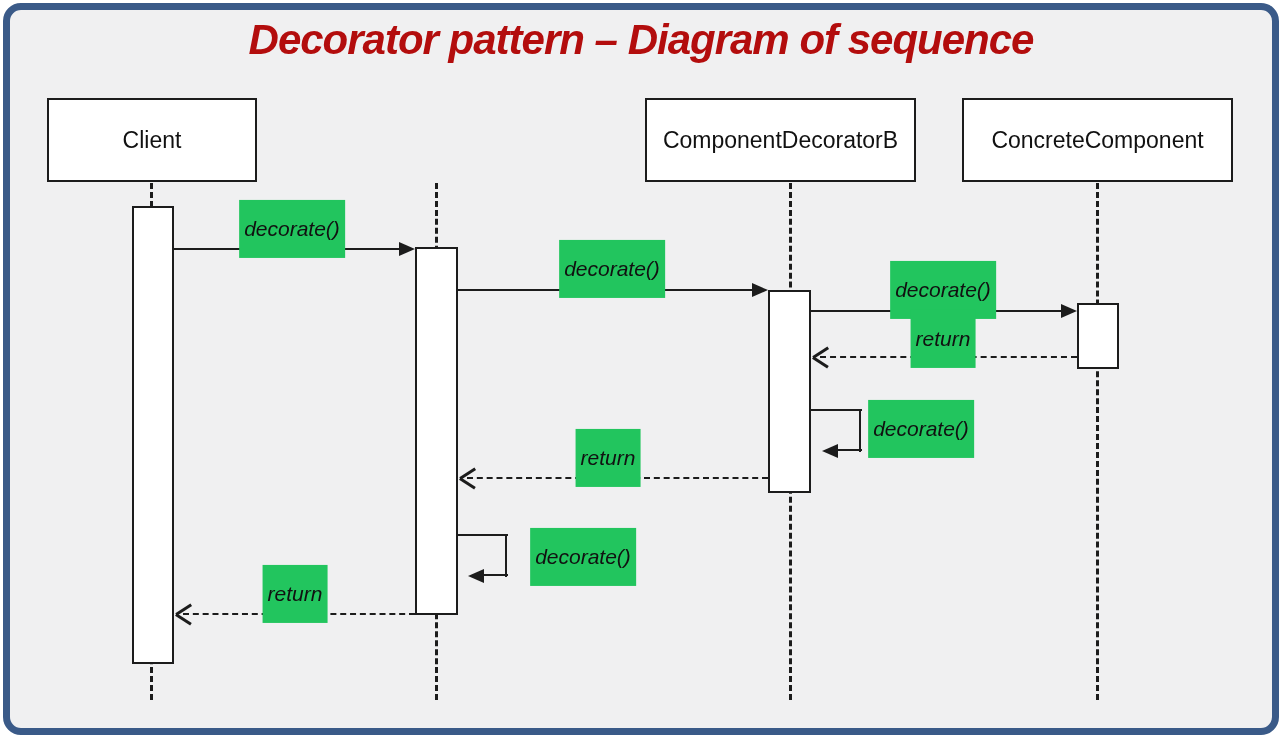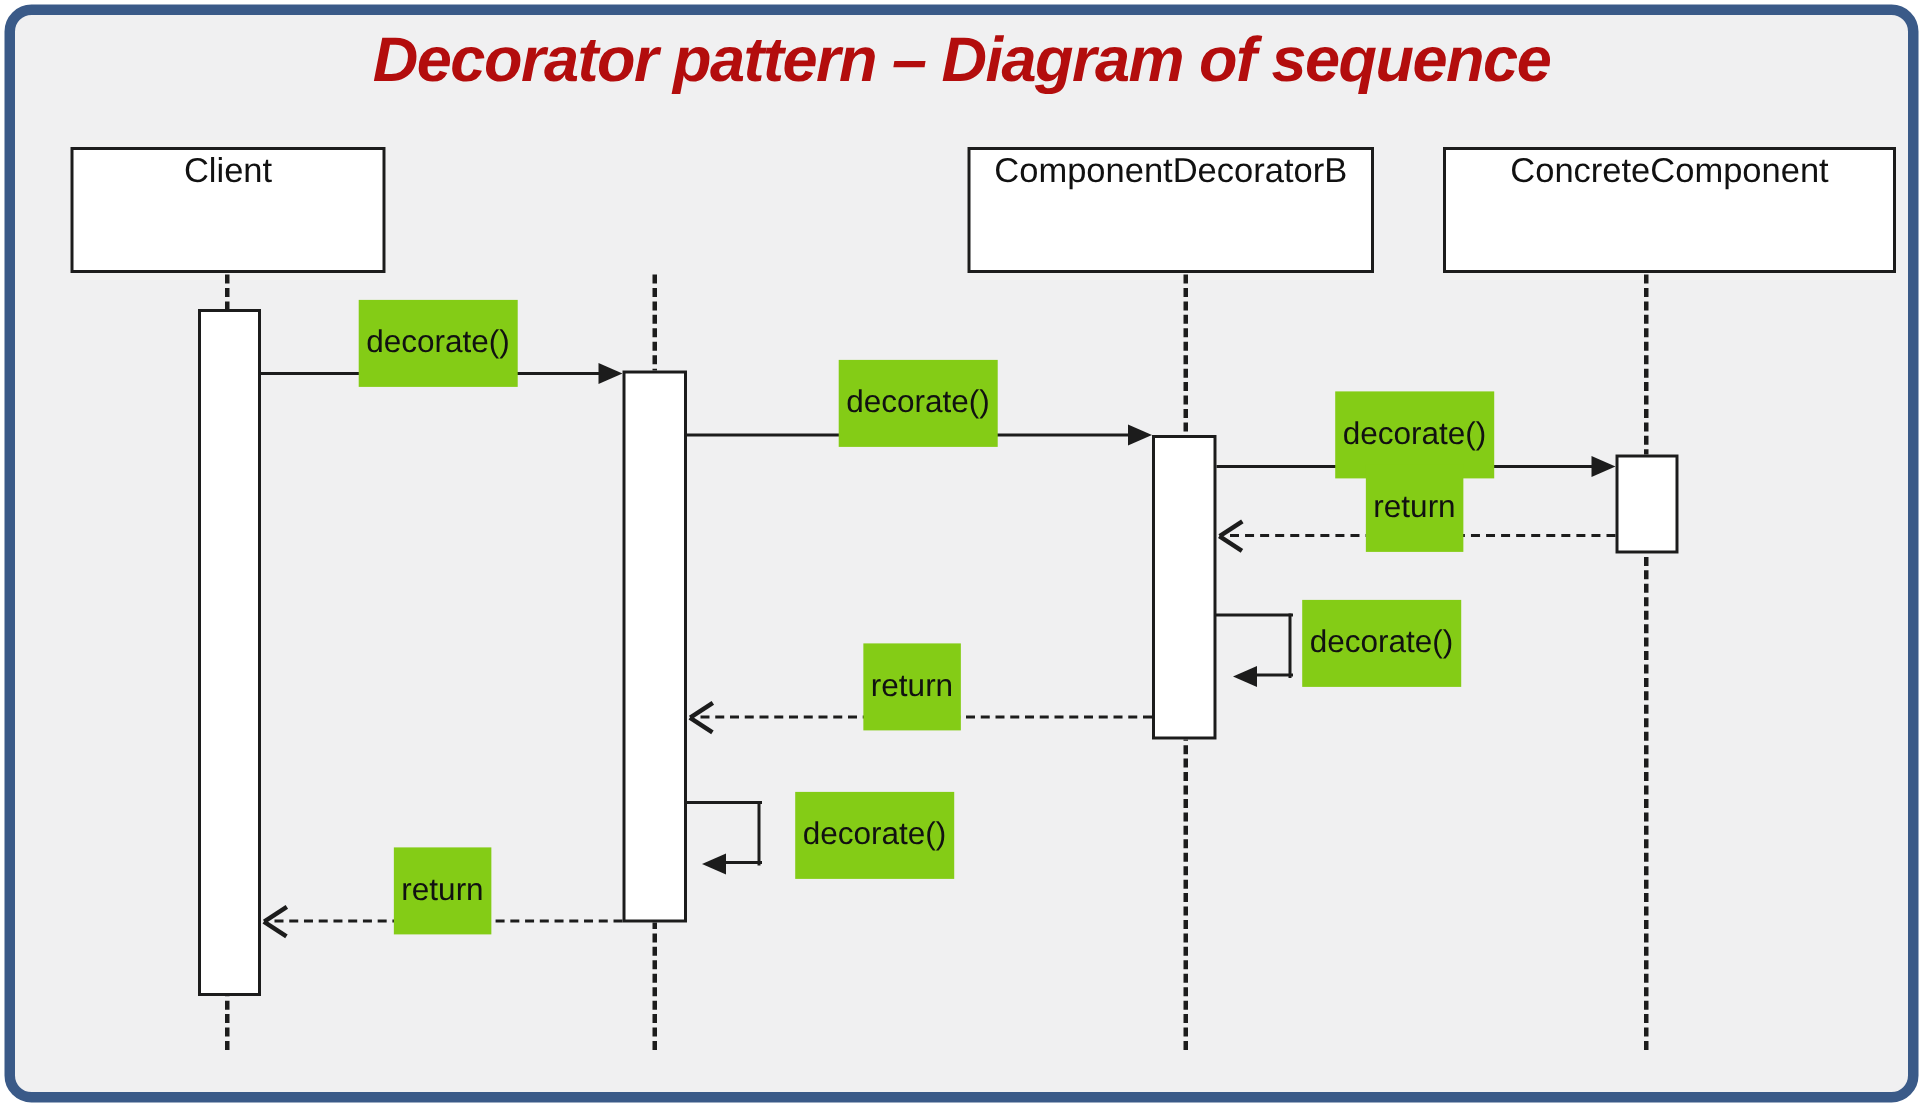--- a/index.html
+++ b/index.html
@@ -12,21 +12,21 @@
     border:7px solid #3a5a88; border-radius:18px; background:#f0f0f1;
   }
   .canvas { position:absolute; inset:0; }
   .title {
     position:absolute; top:16px; left:0; right:0; text-align:center;
     font-size:42px; font-weight:700; font-style:italic; letter-spacing:-1px;
     color:#b30d0d;
   }
   .box {
     position:absolute; box-sizing:border-box; background:#ffffff;
-    border:2.5px solid #1c1c1c; display:flex; align-items:flex-start; justify-content:center;
+    border:2.5px solid #1c1c1c; display:flex; align-items:center; justify-content:center;
     font-size:23px; color:#111; z-index:2; height:84px; top:98px;
   }
   .lifeline {
     position:absolute; width:0; border-left:3px dashed #1c1c1c;
     top:183px; height:517px; z-index:1;
   }
   .bar {
     position:absolute; box-sizing:border-box; background:#ffffff;
     border:2.5px solid #1c1c1c; z-index:2;
   }
@@ -44,23 +44,23 @@
     border-right:16px solid #1c1c1c;
   }
   .open-arrow { position:absolute; width:0; height:0; z-index:3; }
   .open-arrow::before, .open-arrow::after {
     content:""; position:absolute; left:0; top:-1.25px; width:18px; height:2.5px;
     background:#1c1c1c; transform-origin:0 50%;
   }
   .open-arrow::before { transform:rotate(33deg); }
   .open-arrow::after  { transform:rotate(-33deg); }
   .msg-label {
-    position:absolute; transform:translate(-50%,-50%); background:#84cc16;
+    position:absolute; transform:translate(-50%,-50%); background:#22c55e;
     padding:17px 5px; font-size:21px; color:#111; white-space:nowrap;
-    line-height:1.15; z-index:4;
+    line-height:1.15; z-index:4;font-style:italic;
   }
 </style>
 </head>
 <body>
 
 <div class="page">
   <div class="frame"></div>
   <div class="canvas">
 
     <div class="title">Decorator pattern – Diagram of sequence</div>
@@ -69,21 +69,21 @@
     <div class="lifeline" style="left:435px;"></div>
     <div class="lifeline" style="left:789px;"></div>
     <div class="lifeline" style="left:1096px;"></div>
 
     <div class="box" style="left:47px;  width:210px;">
       <span>Client</span>
     </div>
     <div class="box" style="left:645px; width:271px;">
       <span>ComponentDecoratorB</span>
     </div>
-    <div class="box" style="left:962px; width:302px;">
+    <div class="box" style="left:962px; width:271px;">
       <span>ConcreteComponent</span>
     </div>
 
     <div class="bar" style="left:132px;  top:206px; width:42px; height:458px;"></div>
     <div class="bar" style="left:415px;  top:247px; width:43px; height:368px;"></div>
     <div class="bar" style="left:768px;  top:290px; width:43px; height:203px;"></div>
     <div class="bar" style="left:1077px; top:303px; width:42px; height:66px;"></div>
 
     <div class="hline" style="left:173px; top:248px; width:229px;"></div>
     <div class="tri-right" style="left:399px; top:242px;"></div>

